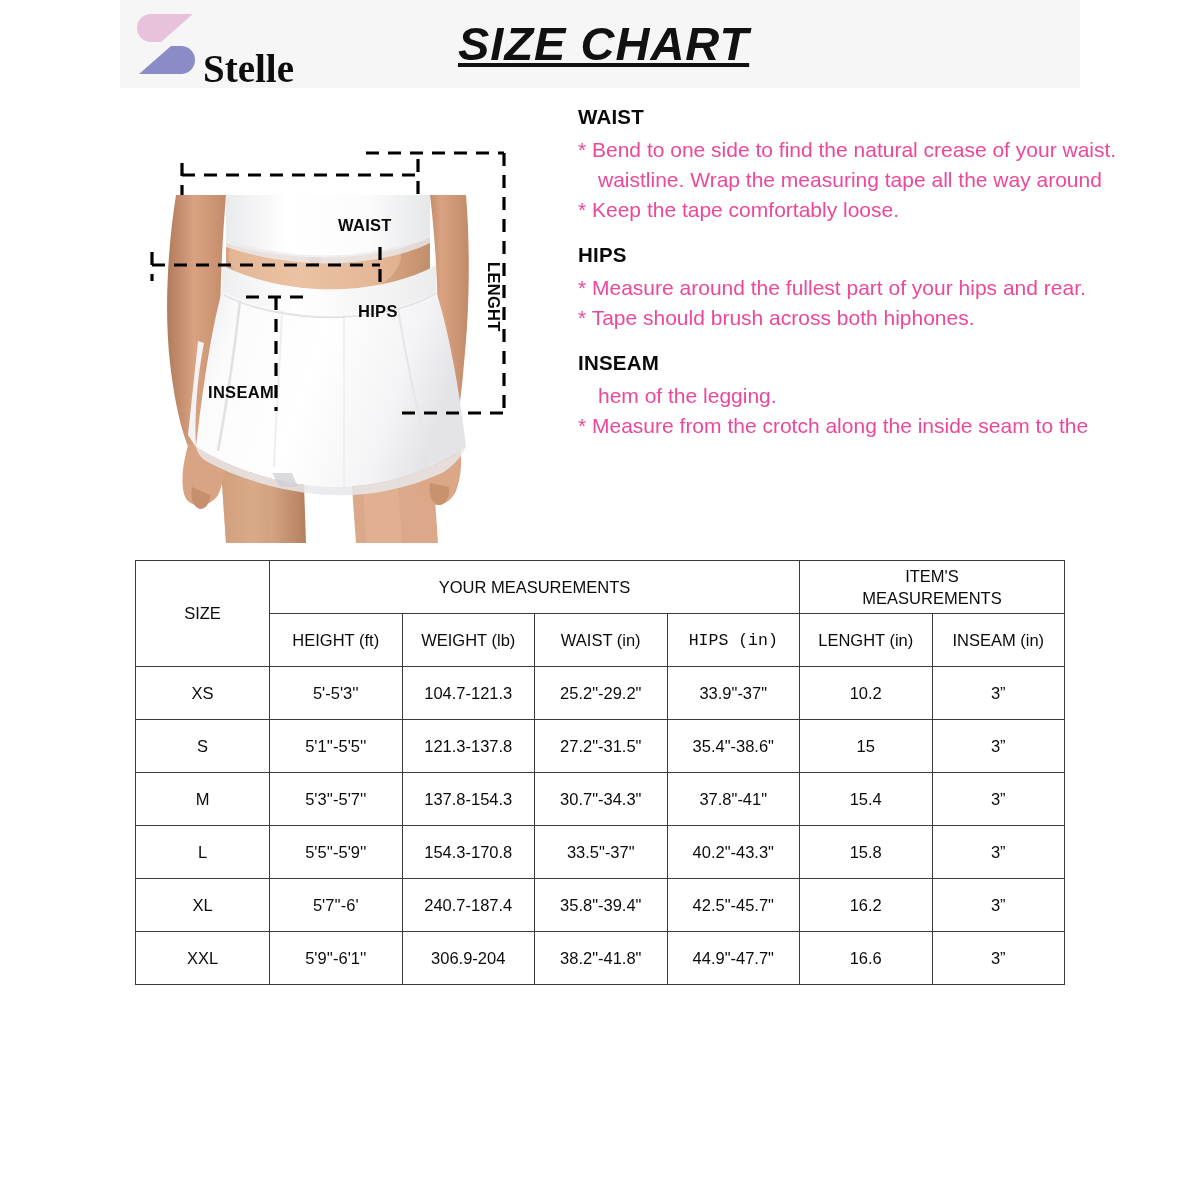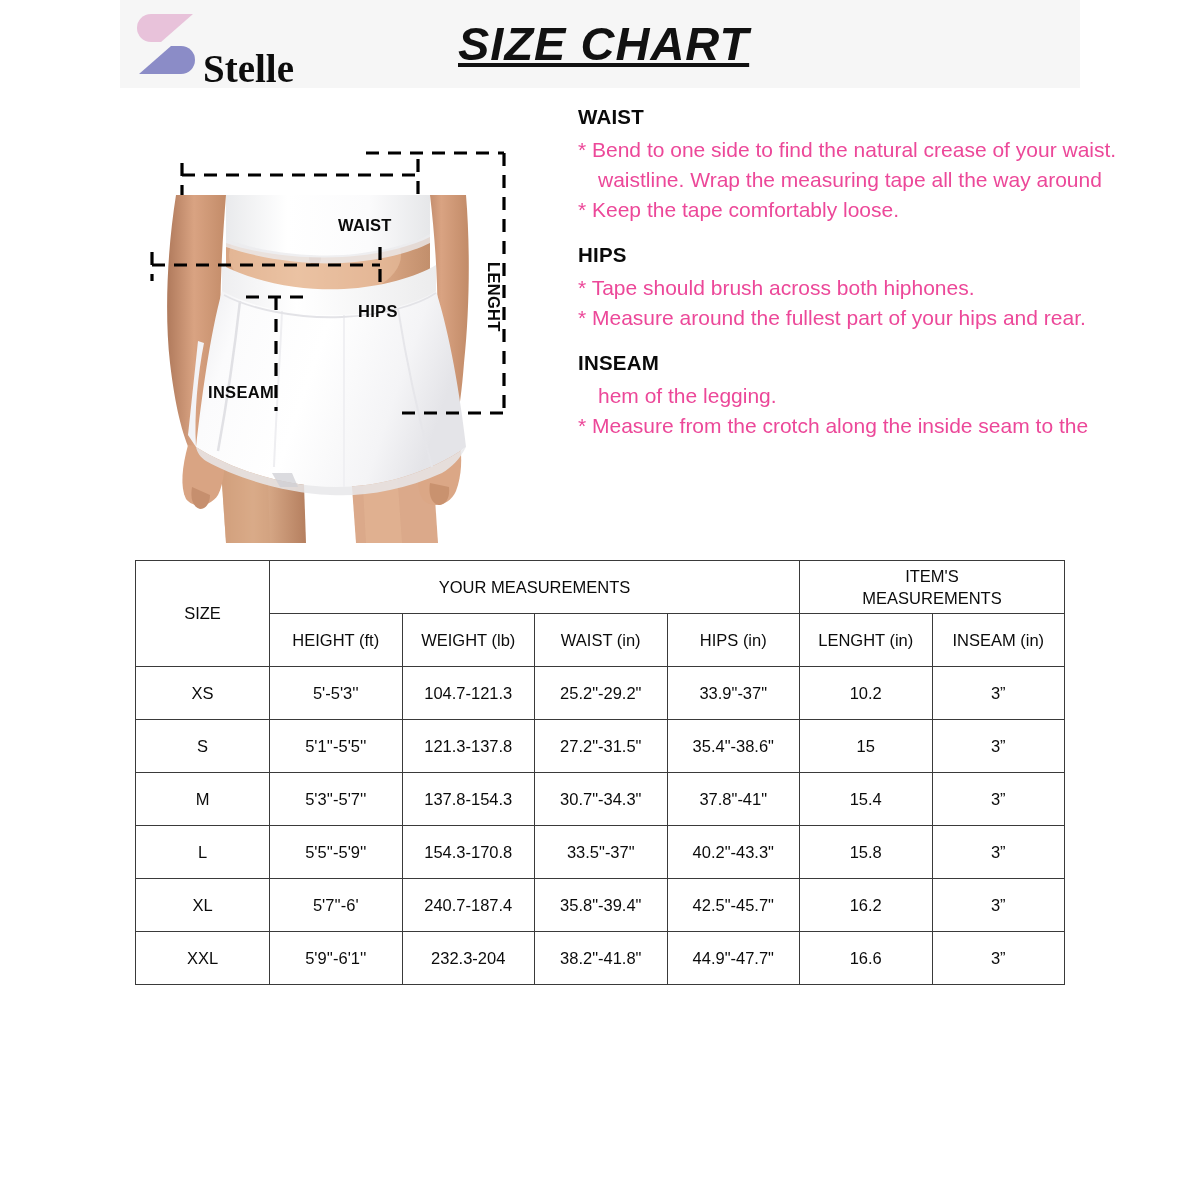--- a/index.html
+++ b/index.html
@@ -130,21 +130,21 @@
     padding: 0;
   }
   .size-table thead th { font-weight: normal; }
   .th-size      { width: 133px; }
   .th-group-top { height: 52px; font-size: 17px; }
   .th-sub       { height: 52px; font-size: 16.5px; }
   .row-cell     { height: 52px; }
   .col-h  { width: 137px; }
   .col-w  { width: 138px; }
   .col-wa { width: 130px; }
-  .col-hi { width: 132px; }
+  .col-hi { width: 132px; font-family: Liberation Mono, monospace; }
   .col-le { width: 130px; }
   .col-in { width: 130px; }
   .th-items { line-height: 22px; }
 </style>
 </head>
 <body>
 
 <div class="header-band"></div>
 
 <div class="logo-wrap">
@@ -287,22 +287,22 @@
 
   <div class="instr-group">
     <div class="instr-heading">WAIST</div>
     <p class="instr-line">* Bend to one side to find the natural crease of your waist.</p>
     <p class="instr-line indent">waistline. Wrap the measuring tape all the way around</p>
     <p class="instr-line">* Keep the tape comfortably loose.</p>
   </div>
 
   <div class="instr-group">
     <div class="instr-heading">HIPS</div>
+    <p class="instr-line">* Measure around the fullest part of your hips and rear.</p>
     <p class="instr-line">* Tape should brush across both hiphones.</p>
-    <p class="instr-line">* Measure around the fullest part of your hips and rear.</p>
   </div>
 
   <div class="instr-group tight">
     <div class="instr-heading">INSEAM</div>
     <p class="instr-line indent">hem of the legging.</p>
     <p class="instr-line">* Measure from the crotch along the inside seam to the</p>
   </div>
 
 </div>
 
@@ -367,20 +367,20 @@
       <td class="row-cell">5'7''-6'</td>
       <td class="row-cell">240.7-187.4</td>
       <td class="row-cell">35.8"-39.4"</td>
       <td class="row-cell">42.5"-45.7"</td>
       <td class="row-cell">16.2</td>
       <td class="row-cell">3”</td>
     </tr>
     <tr>
       <td class="row-cell">XXL</td>
       <td class="row-cell">5'9''-6'1''</td>
-      <td class="row-cell">232.3-204</td>
+      <td class="row-cell">306.9-204</td>
       <td class="row-cell">38.2"-41.8"</td>
       <td class="row-cell">44.9"-47.7"</td>
       <td class="row-cell">16.6</td>
       <td class="row-cell">3”</td>
     </tr>
   </tbody>
 </table>
 
 </body></html>

